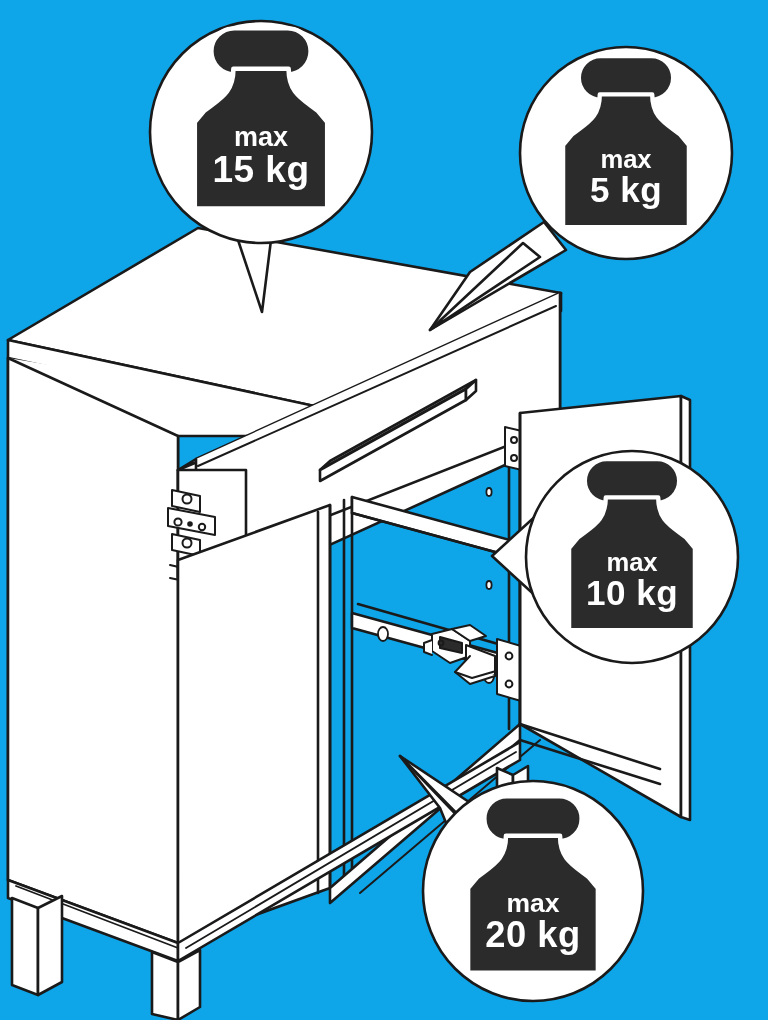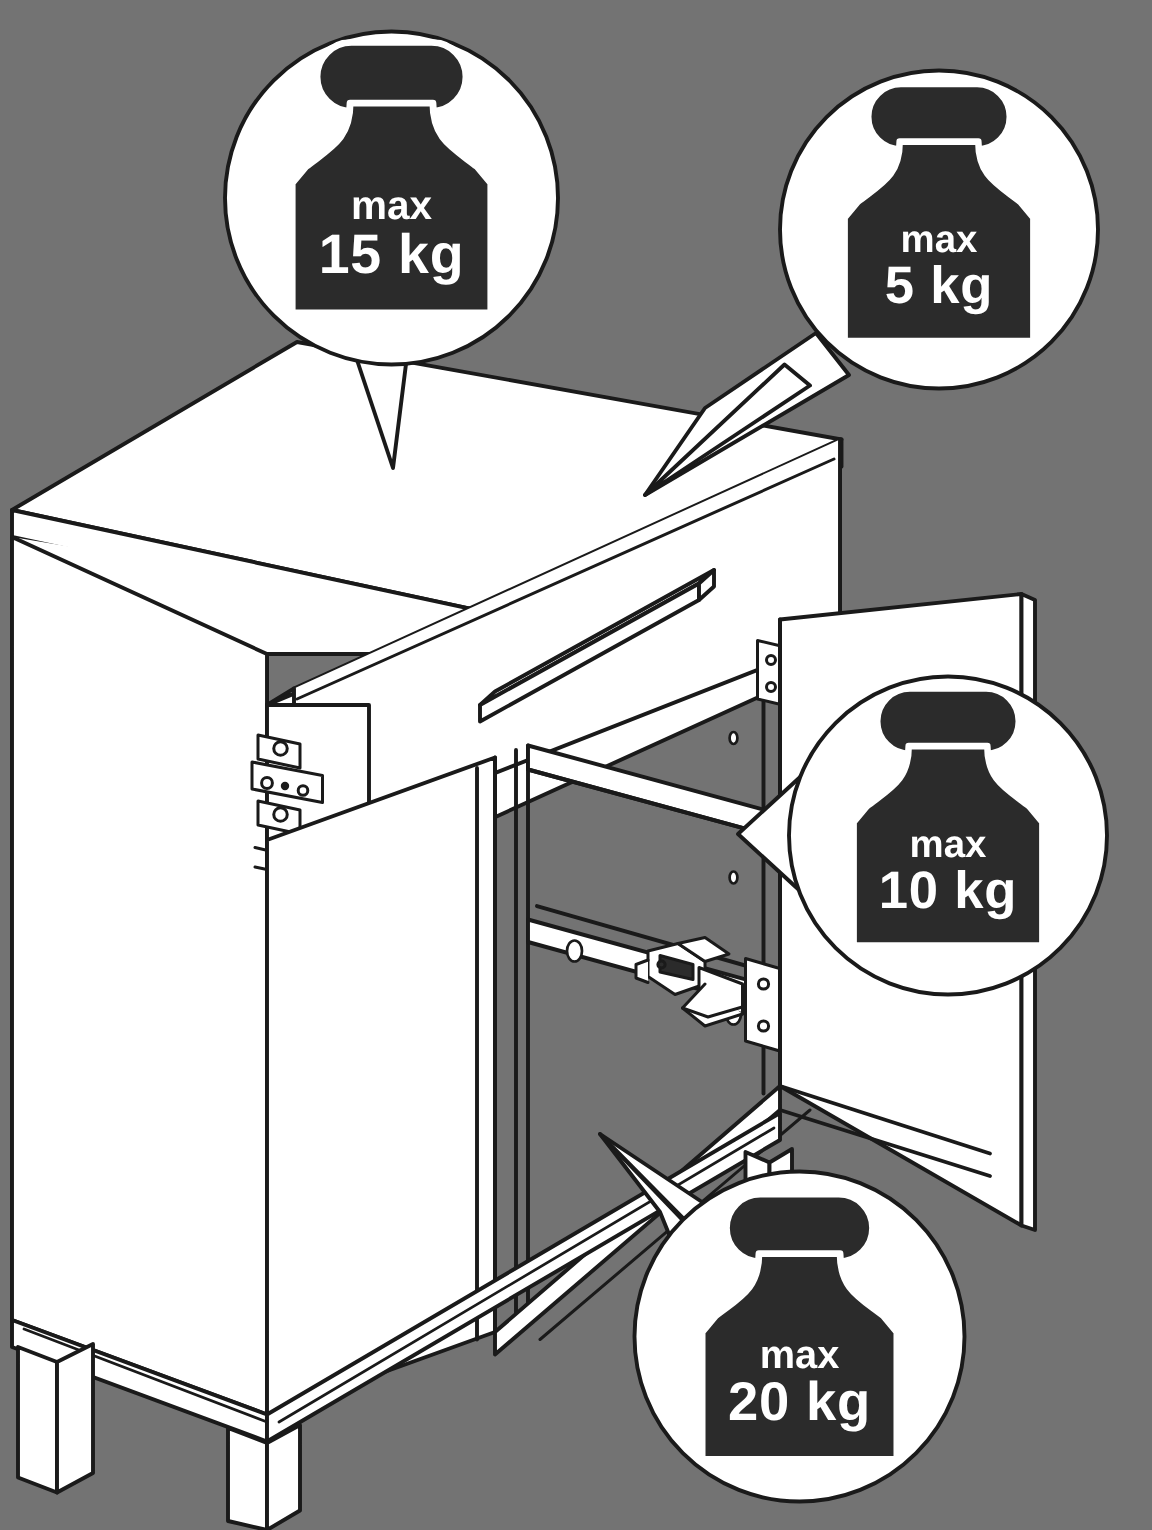--- a/index.html
+++ b/index.html
@@ -2,21 +2,21 @@
 <html><head>
 <meta charset="utf-8">
 <title>Furniture Load Capacity Diagram</title>
 <style>
   html,body{margin:0;padding:0;background:#ffffff;}
   body{
     width:768px;height:1020px;
     font-family:"Liberation Sans","DejaVu Sans",sans-serif;
     overflow:hidden;
   }
-  #stage{position:relative;width:768px;height:1020px;background:#737373;text-decoration:underline;}
+  #stage{position:relative;width:768px;height:1020px;background:#0ea5e9;text-decoration:underline;}
   #stage svg{display:block;}
   .lbl{
     font-family:"Liberation Sans","DejaVu Sans",sans-serif;
     font-weight:bold;
     fill:#ffffff;
     text-anchor:middle;
     dominant-baseline:middle;
   }
 </style>
 </head>

